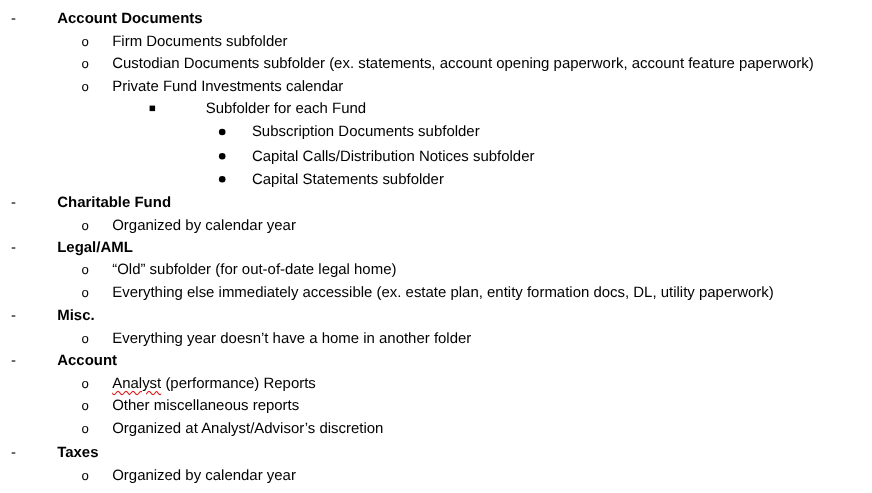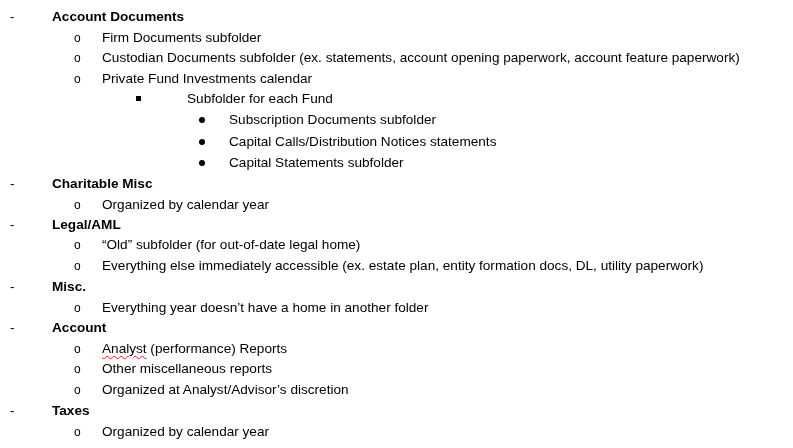--- a/index.html
+++ b/index.html
@@ -54,30 +54,30 @@
   <div class="line lvl2" style="top:89px">
     <span class="marker sq"></span>
     <span class="text">Subfolder for each Fund</span>
   </div>
   <div class="line lvl3" style="top:110px">
     <span class="marker dot"></span>
     <span class="text">Subscription Documents subfolder</span>
   </div>
   <div class="line lvl3" style="top:132px">
     <span class="marker dot"></span>
-    <span class="text">Capital Calls/Distribution Notices statements</span>
+    <span class="text">Capital Calls/Distribution Notices subfolder</span>
   </div>
   <div class="line lvl3" style="top:153px">
     <span class="marker dot"></span>
     <span class="text">Capital Statements subfolder</span>
   </div>
 
   <div class="line lvl0" style="top:174px">
     <span class="marker">-</span>
-    <span class="text">Charitable Misc</span>
+    <span class="text">Charitable Fund</span>
   </div>
   <div class="line lvl1" style="top:195px">
     <span class="marker">o</span>
     <span class="text">Organized by calendar year</span>
   </div>
 
   <div class="line lvl0" style="top:215px">
     <span class="marker">-</span>
     <span class="text">Legal/AML</span>
   </div>

